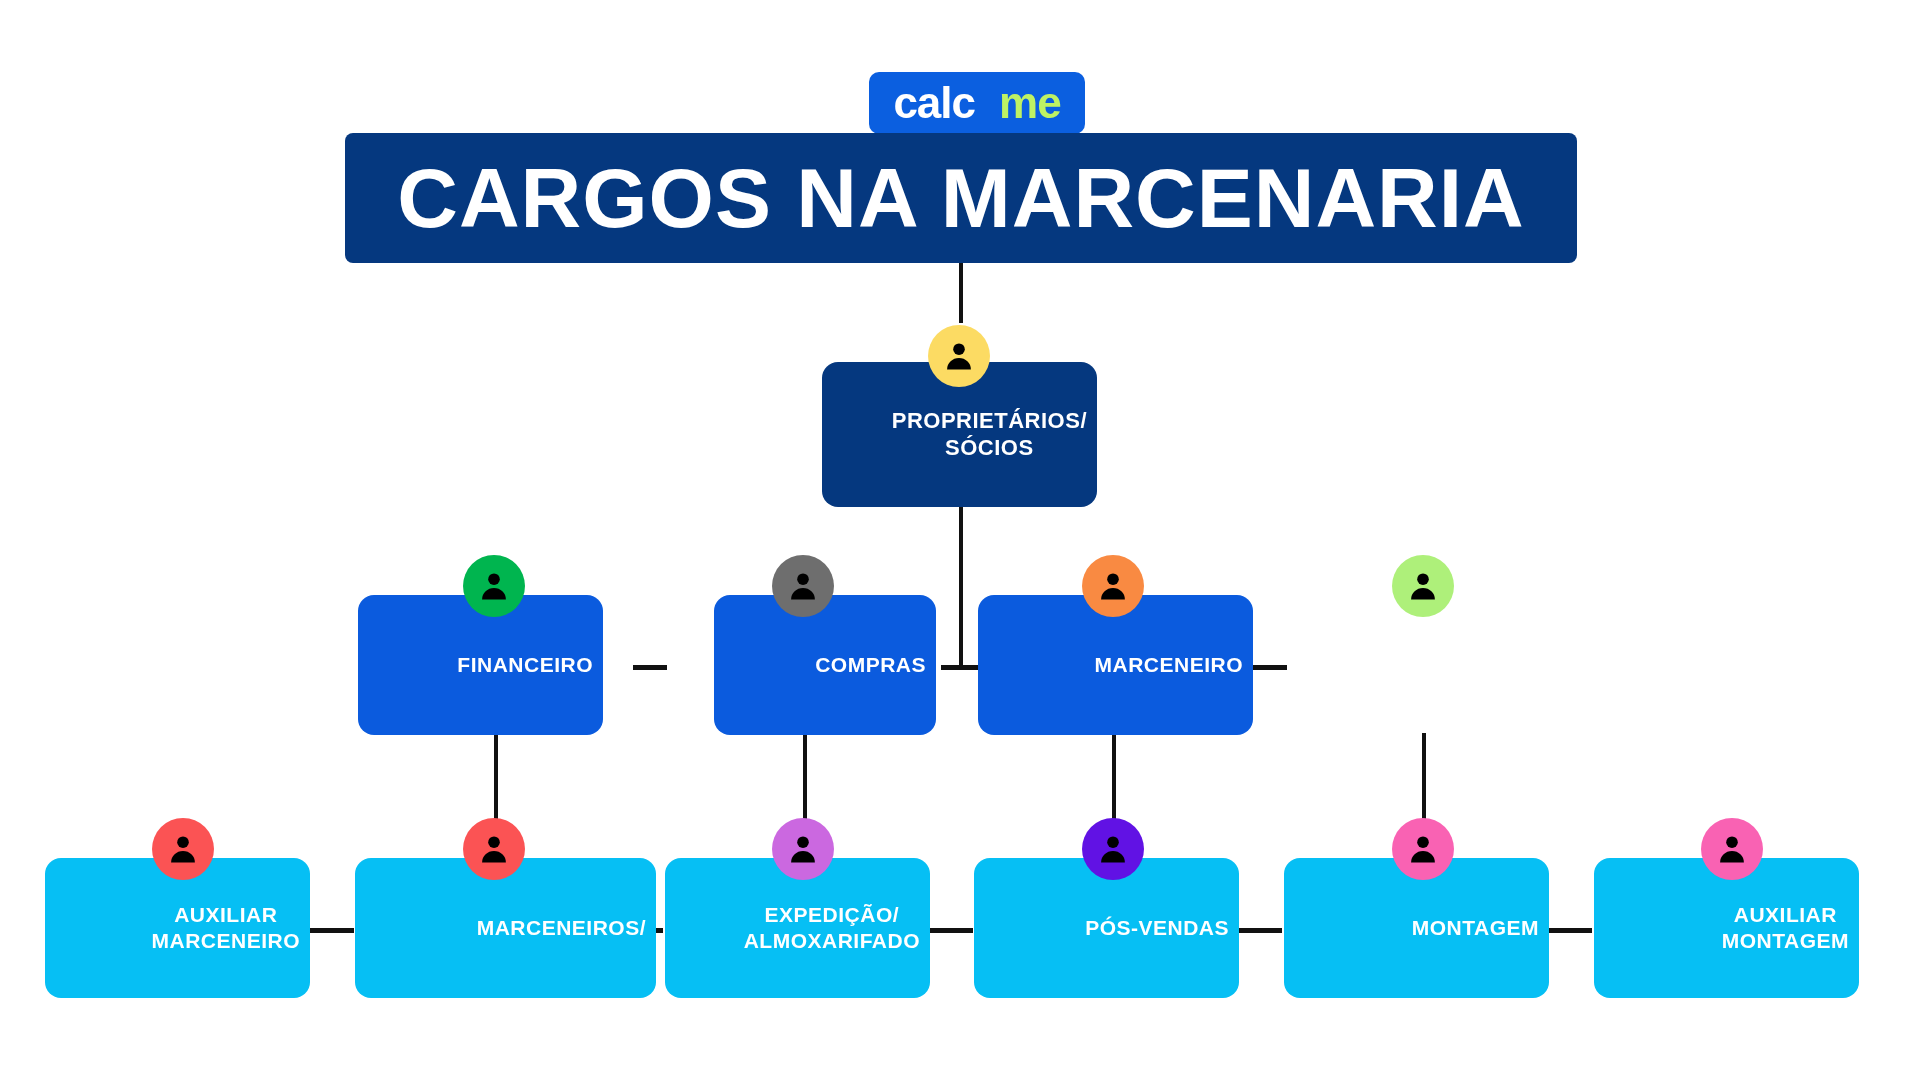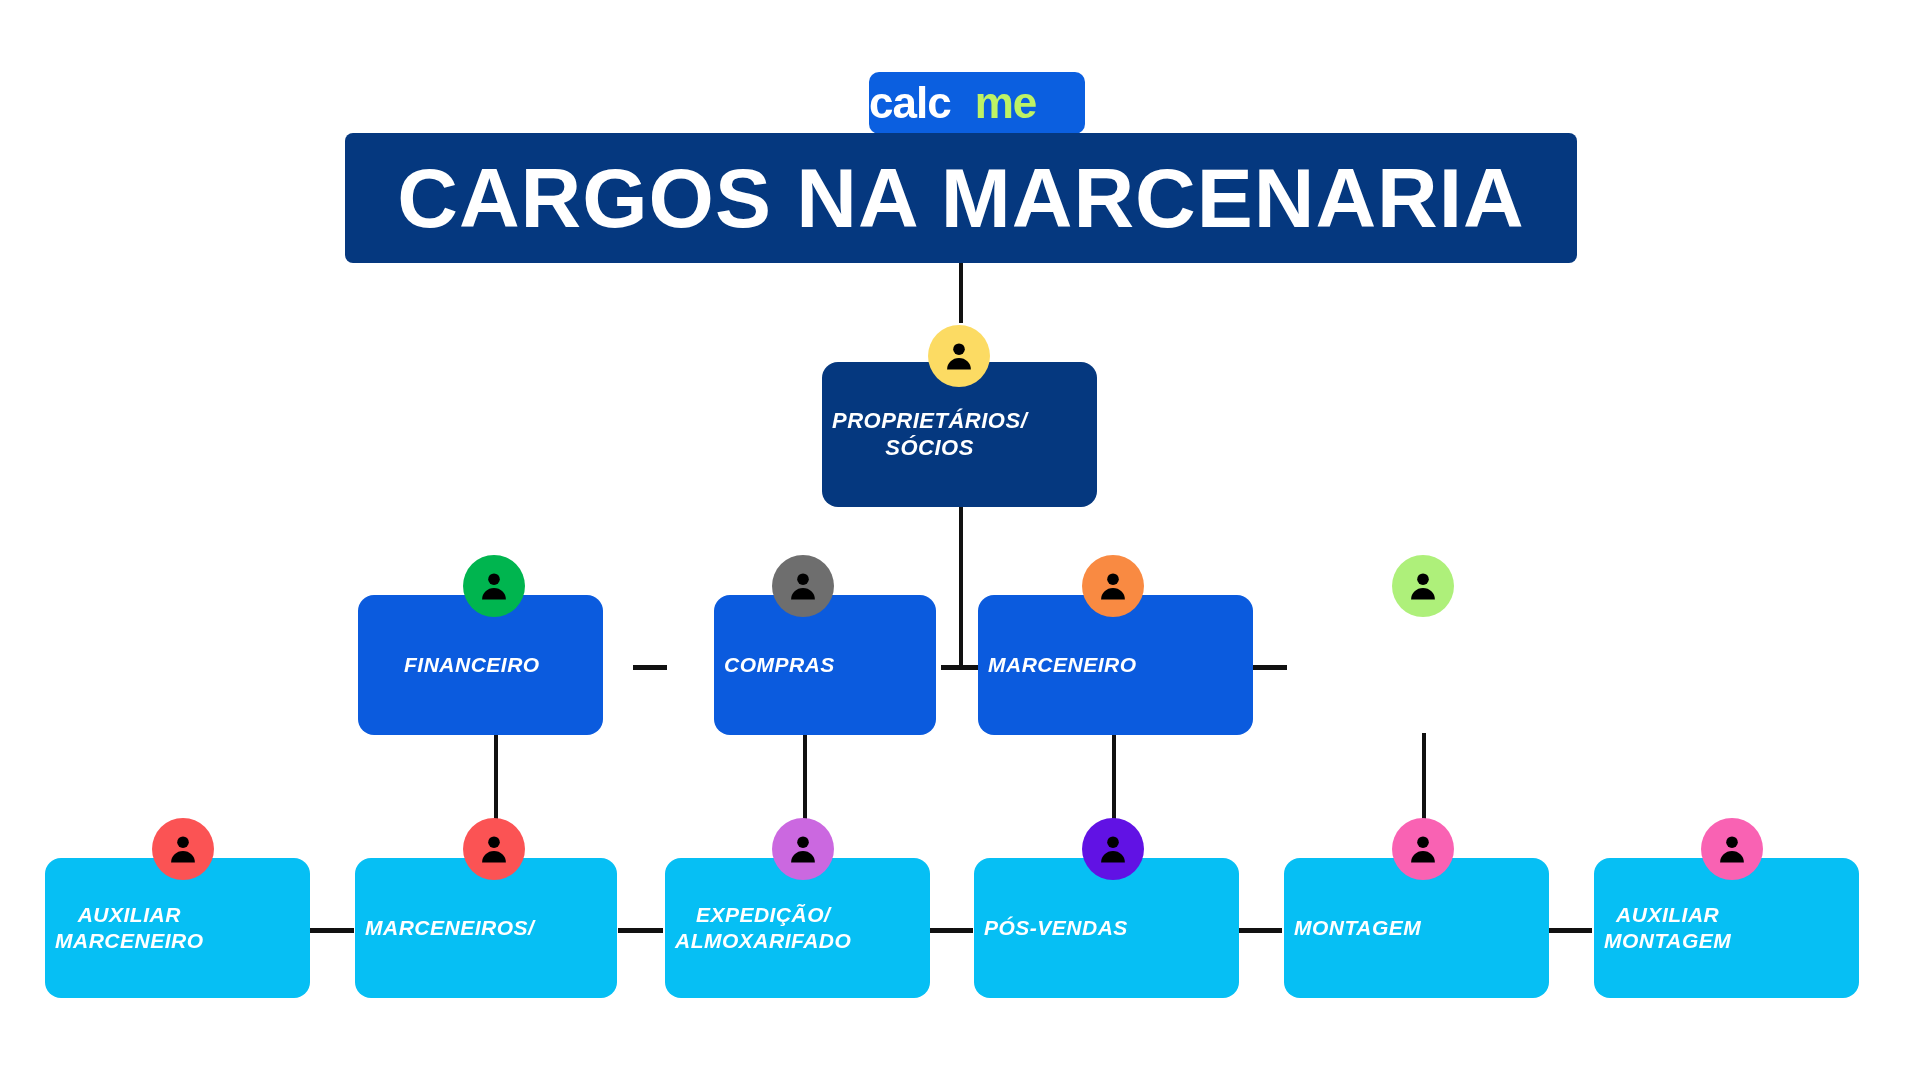--- a/index.html
+++ b/index.html
@@ -11,21 +11,21 @@
   }
   #stage { position: relative; width: 1920px; height: 1080px; }
 
   
   .logo {
     position: absolute;
     left: 869px; top: 72px;
     width: 216px; height: 62px;
     background: #0B5FE0;
     border-radius: 10px;
-    display: flex; align-items: center; justify-content: flex-start;
+    display: flex; align-items: center; justify-content: center;
     letter-spacing: -1px;
     gap: 24px;
   }
   .logo span { font-size: 44px; font-weight: 700; line-height: 1; }
   .logo .lg-calc { color: #ffffff; }
   .logo .lg-me   { color: #bef264; }
 
   
   .title-banner {
     position: absolute;
@@ -44,23 +44,22 @@
   }
 
   
   .vline { position: absolute; width: 4px; background: #111111; }
   .hline { position: absolute; height: 5px; background: #111111; }
 
   
   .node {
     position: absolute;
     border-radius: 16px;
-    display: flex; align-items: center; justify-content: flex-start;
+    display: flex; align-items: center; justify-content: flex-end;
     text-align: center;
-    font-style: italic;
   }
   .node .node-label {
     color: #ffffff;
     font-weight: 700;
     line-height: 1.22;
     letter-spacing: 0.5px;
     padding: 0 10px;
     white-space: pre-line;
   }
   .node.navy  { background: #05387F; }
@@ -165,21 +164,21 @@
     <div class="node-label">AUXILIAR
 MARCENEIRO</div>
   </div>
   <div class="avatar" style="left:152px; top:818px; background:#FB5354;">
     <svg viewBox="0 0 24 24">
       <circle cx="12" cy="7.2" r="4.1" fill="#000"></circle>
       <path d="M3.6 21.5c0-4.7 3.8-8.1 8.4-8.1s8.4 3.4 8.4 8.1z" fill="#000"></path>
     </svg>
   </div>
 
-  <div class="node cyan" style="left:355px; top:858px; width:262px; height:140px;">
+  <div class="node cyan" style="left:355px; top:858px; width:301px; height:140px;">
     <div class="node-label">MARCENEIROS/</div>
   </div>
   <div class="avatar" style="left:463px; top:818px; background:#FB5354;">
     <svg viewBox="0 0 24 24">
       <circle cx="12" cy="7.2" r="4.1" fill="#000"></circle>
       <path d="M3.6 21.5c0-4.7 3.8-8.1 8.4-8.1s8.4 3.4 8.4 8.1z" fill="#000"></path>
     </svg>
   </div>
 
   <div class="node cyan" style="left:665px; top:858px; width:265px; height:140px;">

